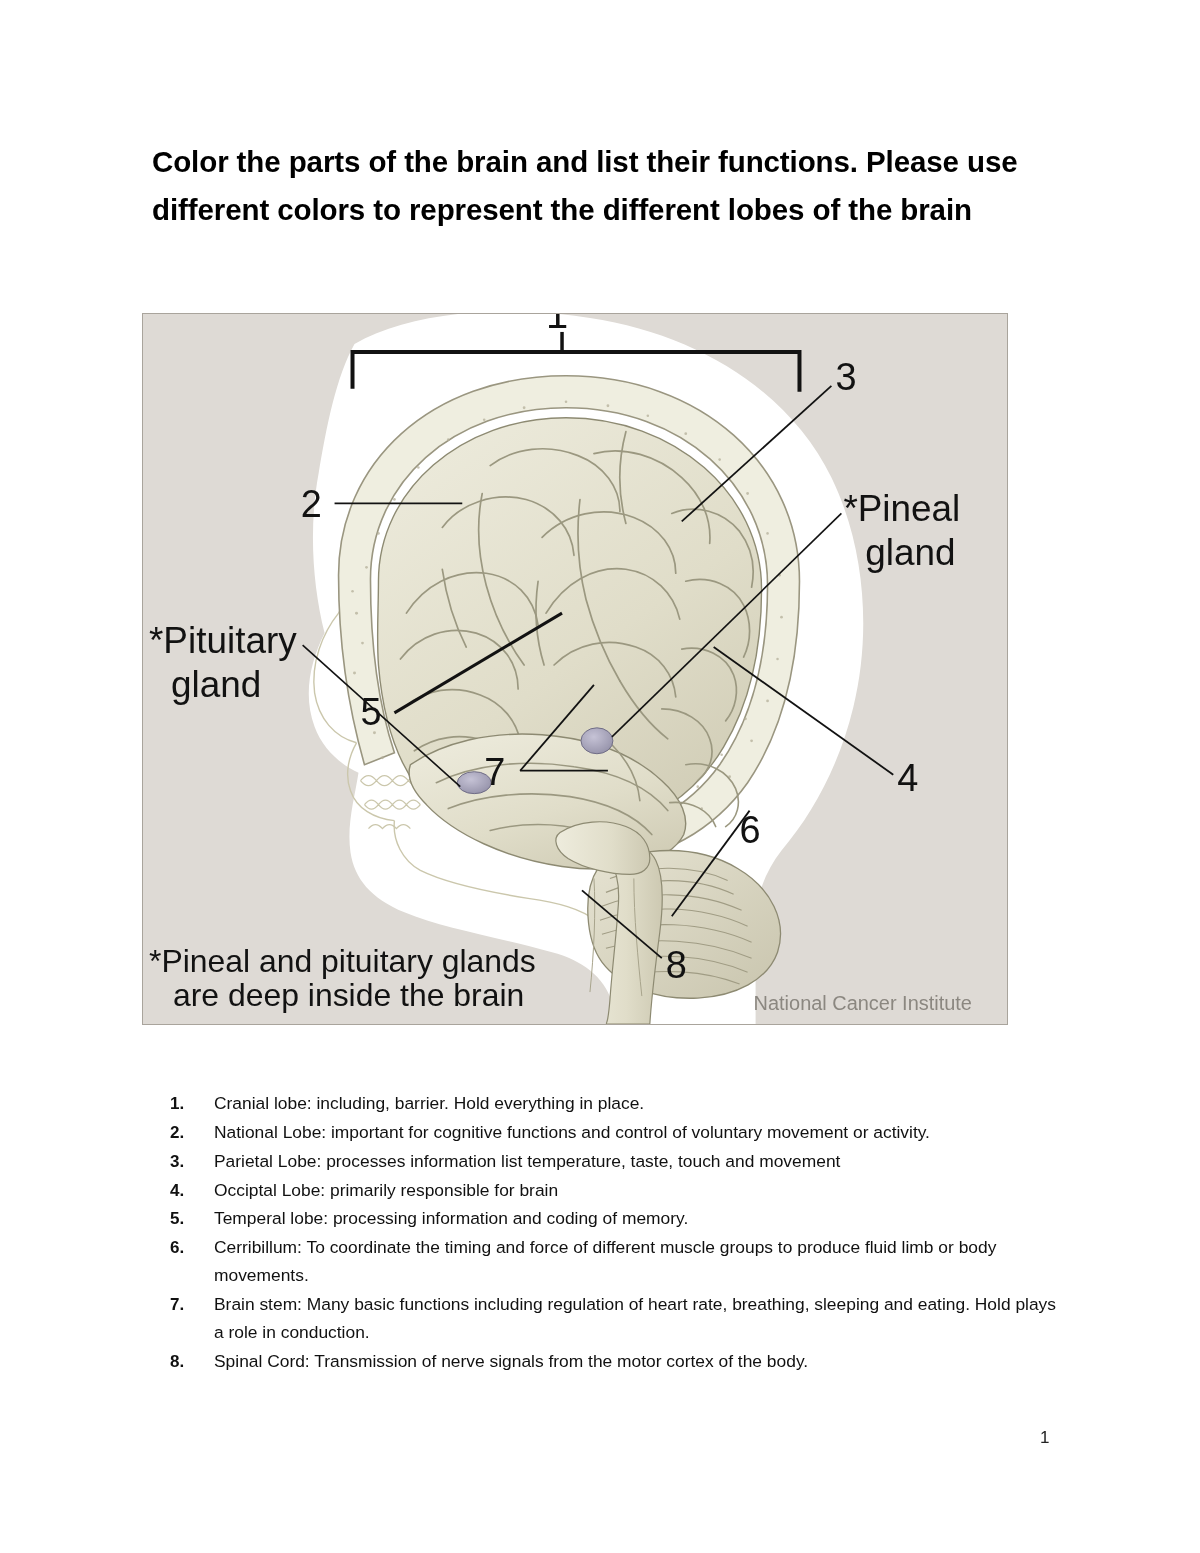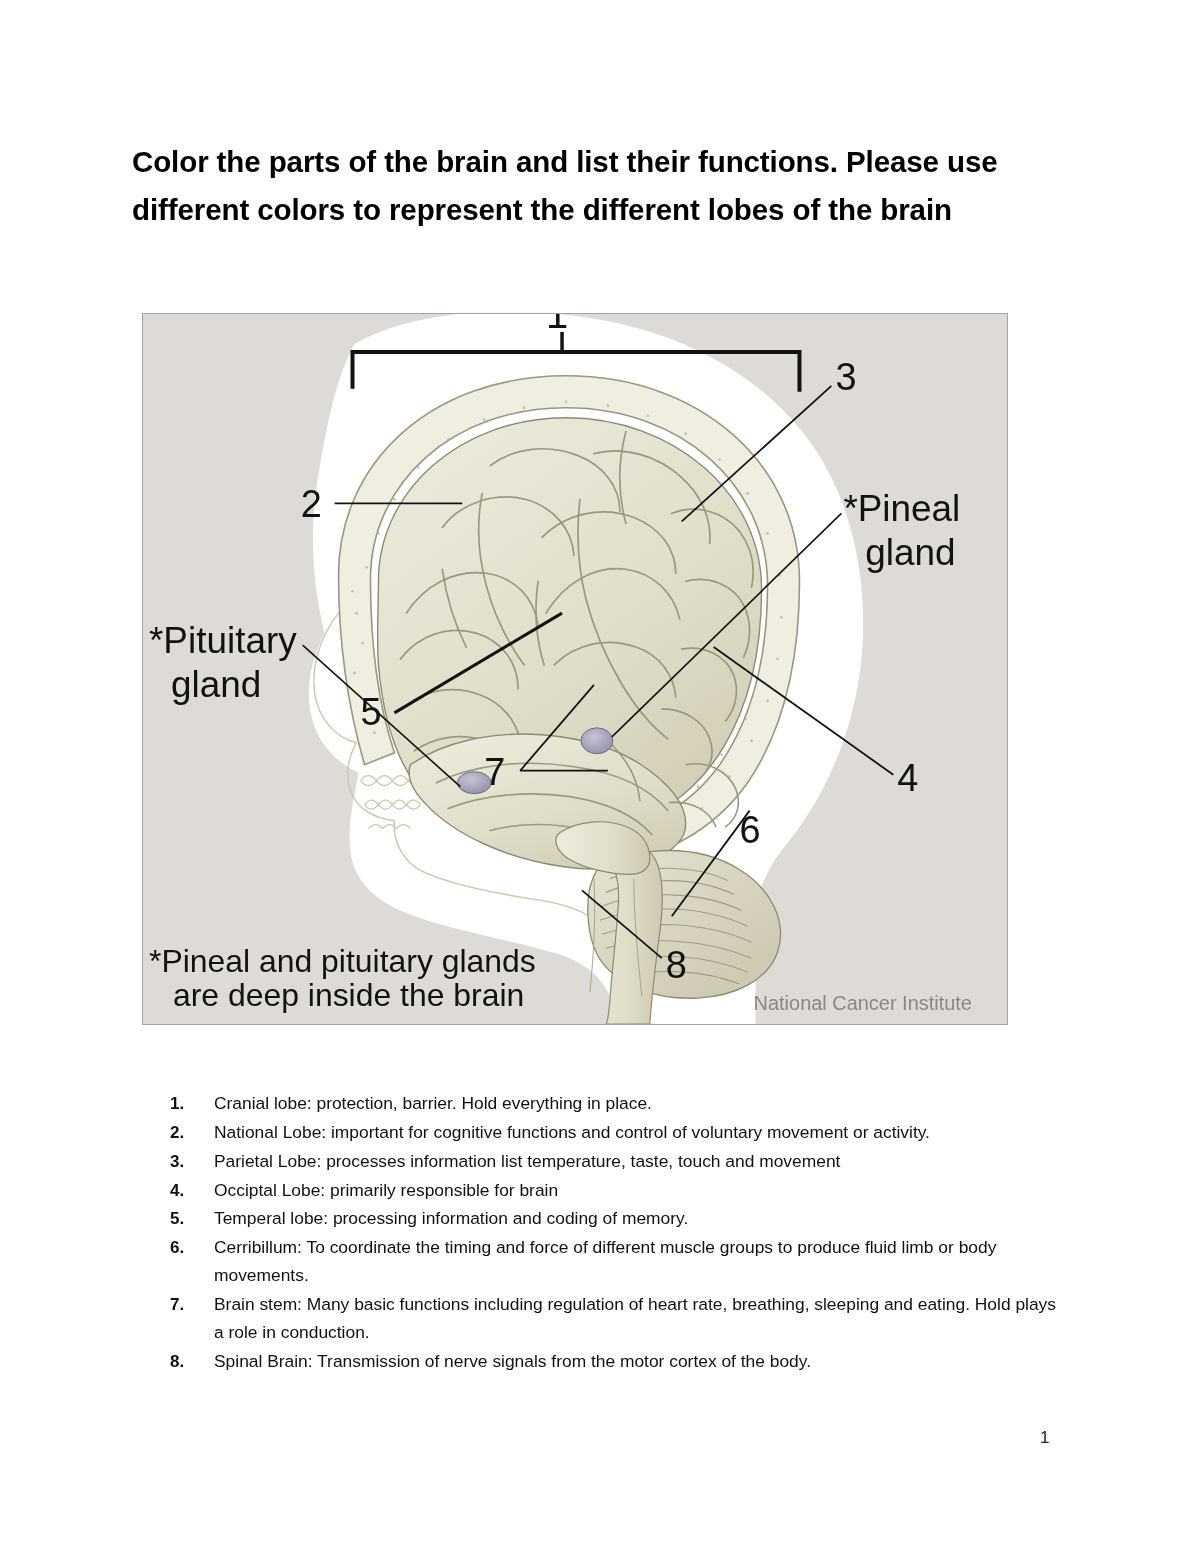--- a/index.html
+++ b/index.html
@@ -21,21 +21,21 @@
     position: absolute;
     left: 0; top: 0;
     width: 1200px;
     height: 1553px;
     background: #ffffff;
   }
 
   
   .doc-title {
     position: absolute;
-    left: 132px;
+    left: 152px;
     top: 138px;
     width: 930px;
     font-size: 29.5px;
     font-weight: bold;
     line-height: 1.62;
     letter-spacing: -0.1px;
     color: #000;
   }
 
   
@@ -339,21 +339,21 @@
       </g>
 
       <text x="612" y="698" font-family="'Liberation Sans', sans-serif" font-size="20" fill="#8b8780">National Cancer Institute</text>
     </svg>
   </div>
 
   <div class="fn-list">
 
     <div class="fn-row">
       <div class="fn-num">1.</div>
-      <div class="fn-text">Cranial lobe: protection, barrier. Hold everything in place.</div>
+      <div class="fn-text">Cranial lobe: including, barrier. Hold everything in place.</div>
     </div>
 
     <div class="fn-row">
       <div class="fn-num">2.</div>
       <div class="fn-text">National Lobe: important for cognitive functions and control of voluntary movement or activity.</div>
     </div>
 
     <div class="fn-row">
       <div class="fn-num">3.</div>
       <div class="fn-text">Parietal Lobe: processes information list temperature, taste, touch and movement</div>
@@ -374,20 +374,20 @@
       <div class="fn-text">Cerribillum: To coordinate the timing and force of different muscle groups to produce fluid limb or body movements.</div>
     </div>
 
     <div class="fn-row">
       <div class="fn-num">7.</div>
       <div class="fn-text">Brain stem: Many basic functions including regulation of heart rate, breathing, sleeping and eating. Hold plays a role in conduction.</div>
     </div>
 
     <div class="fn-row">
       <div class="fn-num">8.</div>
-      <div class="fn-text">Spinal Brain: Transmission of nerve signals from the motor cortex of the body.</div>
+      <div class="fn-text">Spinal Cord: Transmission of nerve signals from the motor cortex of the body.</div>
     </div>
 
   </div>
 
   <div class="page-number">1</div>
 
 </div>
 
 </body></html>

